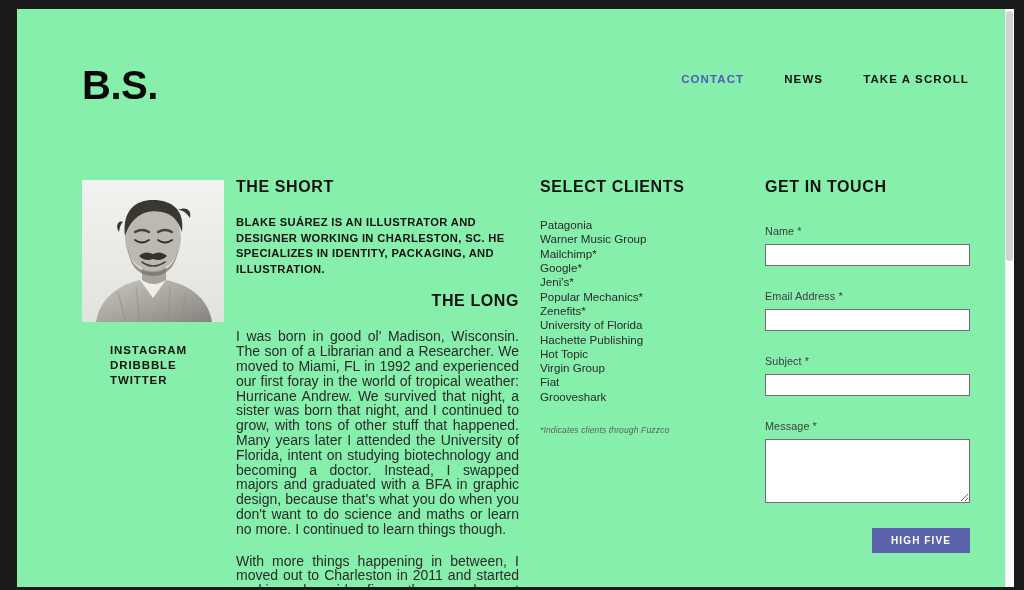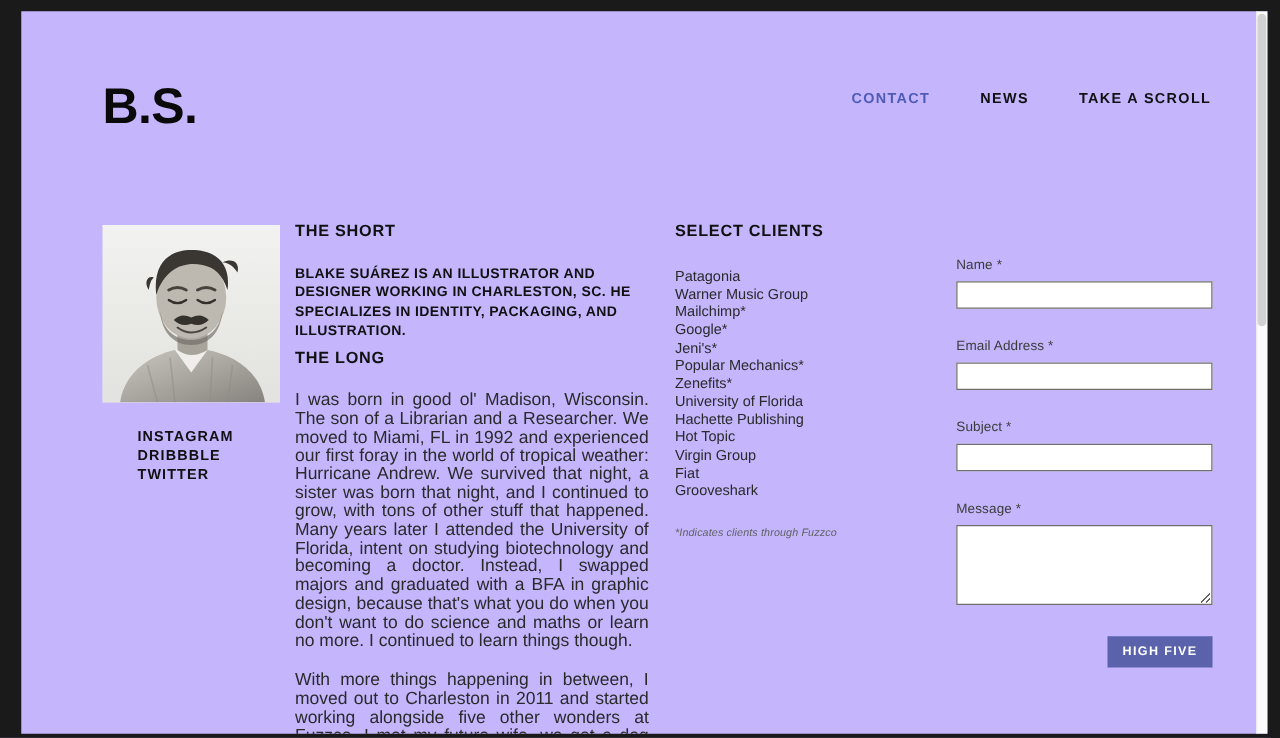--- a/index.html
+++ b/index.html
@@ -14,21 +14,21 @@
   .frame {
     position: absolute;
     left: 0; top: 0;
     width: 1024px; height: 590px;
     background: #1a1a1a;
   }
   .viewport {
     position: absolute;
     left: 17px; top: 9px;
     width: 997px; height: 578px;
-    background: #c4b5fd;
+    background: #86efac;
     overflow: hidden;
   }
   .scrollbar-track {
     position: absolute;
     right: 0; top: 0;
     width: 9px; height: 578px;
     background: #fbfbfb;
     border-left: 1px solid #ededed;
   }
   .scrollbar-thumb {
@@ -116,36 +116,36 @@
     width: 190px;
   }
   .col-form {
     position: absolute;
     left: 748px; top: 168px;
     width: 205px;
   }
 
   h2.section-title {
     margin: 0;
-    font-size: 13px;
+    font-size: 16px;
     font-weight: bold;
     letter-spacing: 0.6px;
     color: #111111;
     line-height: 1.2;
   }
 
   .lede {
-    margin: 19px 0 4px 0;
+    margin: 19px 0 14px 0;
     font-size: 11.2px;
     font-weight: bold;
     letter-spacing: 0.35px;
     line-height: 15.5px;
     color: #111111;
   }
-  .long-title { margin-top: 24px; }
+  .long-title { margin-top: 24px; text-align: right; }
 
   .bio-body { margin-top: 19px; }
   .bio-body p {
     margin: 0 0 17px 0;
     font-size: 14px;
     line-height: 14.8px;
     color: #2a2a2a;
     text-align: justify;
   }
 
@@ -200,21 +200,21 @@
     padding: 4px 5px;
     outline: none;
     resize: both;
   }
   .submit-row {
     margin-top: 25px;
     display: flex;
     justify-content: flex-end;
   }
   .submit-btn {
-    width: 84px; height: 25px;
+    width: 98px; height: 25px;
     background: #5a62ab;
     border: none;
     color: #ffffff;
     font-family: "Liberation Sans", sans-serif;
     font-size: 10px;
     font-weight: bold;
     letter-spacing: 1.1px;
     cursor: pointer;
     margin-left: 44px;
   }
@@ -308,20 +308,21 @@
           <li>Hachette Publishing</li>
           <li>Hot Topic</li>
           <li>Virgin Group</li>
           <li>Fiat</li>
           <li>Grooveshark</li>
         </ul>
         <div class="clients-note">*Indicates clients through Fuzzco</div>
       </div>
 
       <div class="col-form">
+        <h2 class="section-title">GET IN TOUCH</h2>
 
         <div class="field">
           <label class="field-label">Name *</label>
           <input class="field-input" type="text" placeholder="" style="">
         </div>
 
         <div class="field">
           <label class="field-label">Email Address *</label>
           <input class="field-input" type="text" placeholder="" style="">
         </div>

